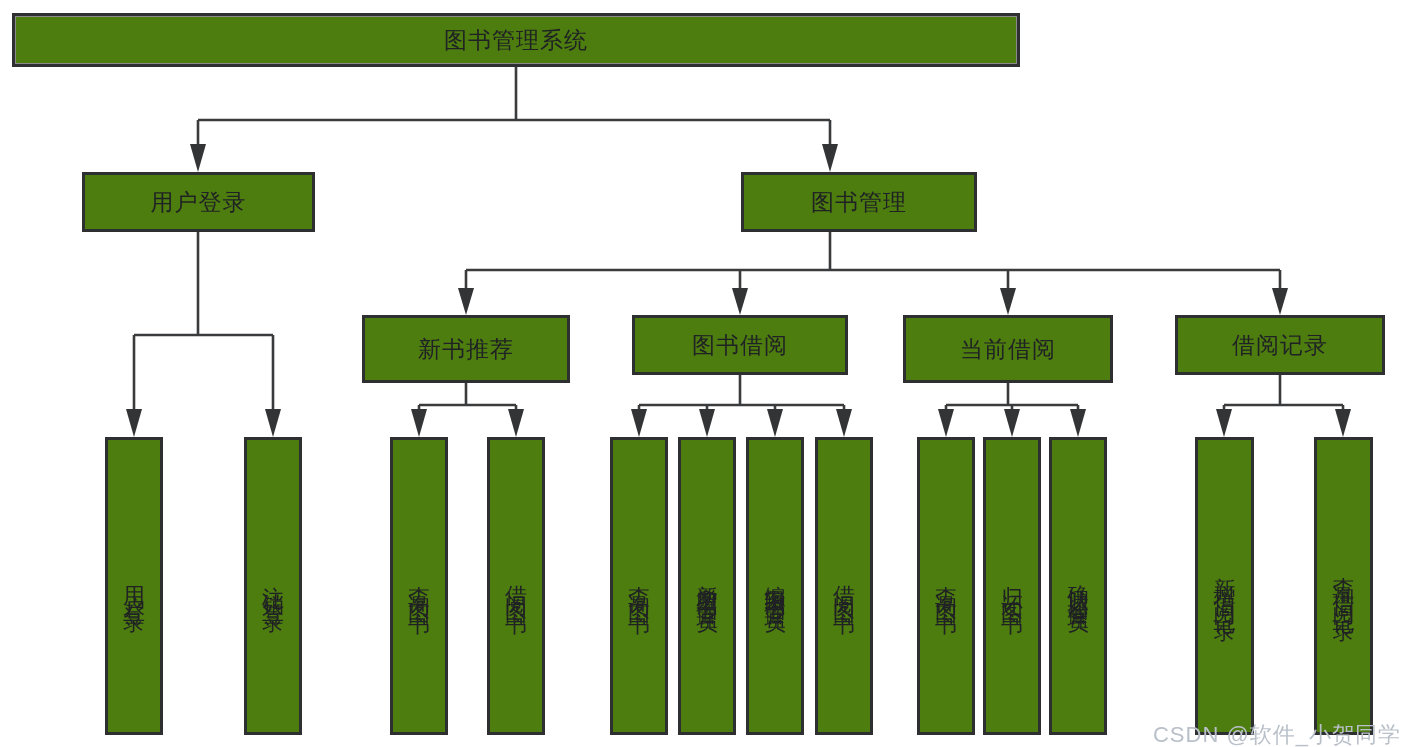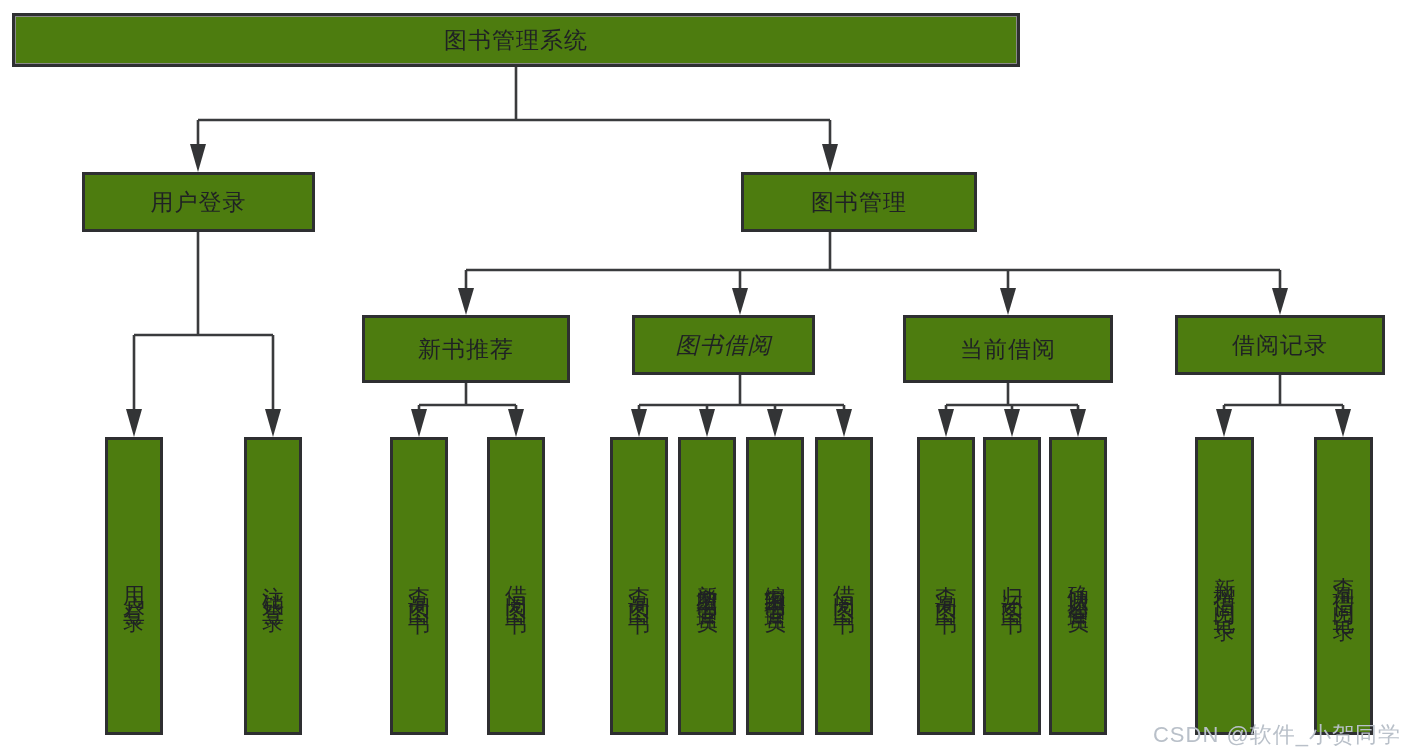--- a/index.html
+++ b/index.html
@@ -160,21 +160,21 @@
   <div class="node hbox" style="left:82px; top:172px; width:233px; height:60px;">
     <span>用户登录</span>
   </div>
   <div class="node hbox" style="left:712px; top:172px; width:236px; height:60px;margin-left:29px;">
     <span>图书管理</span>
   </div>
 
   <div class="node hbox" style="left:362px; top:315px; width:208px; height:68px;">
     <span>新书推荐</span>
   </div>
-  <div class="node hbox" style="left:632px; top:315px; width:183px; height:60px;font-style:italic;">
+  <div class="node hbox" style="left:632px; top:315px; width:216px; height:60px;">
     <span>图书借阅</span>
   </div>
   <div class="node hbox" style="left:903px; top:315px; width:210px; height:68px;">
     <span>当前借阅</span>
   </div>
   <div class="node hbox" style="left:1175px; top:315px; width:210px; height:60px;">
     <span>借阅记录</span>
   </div>
 
   <div class="node vbox" style="left:105px; top:437px; width:58px; height:298px;">

